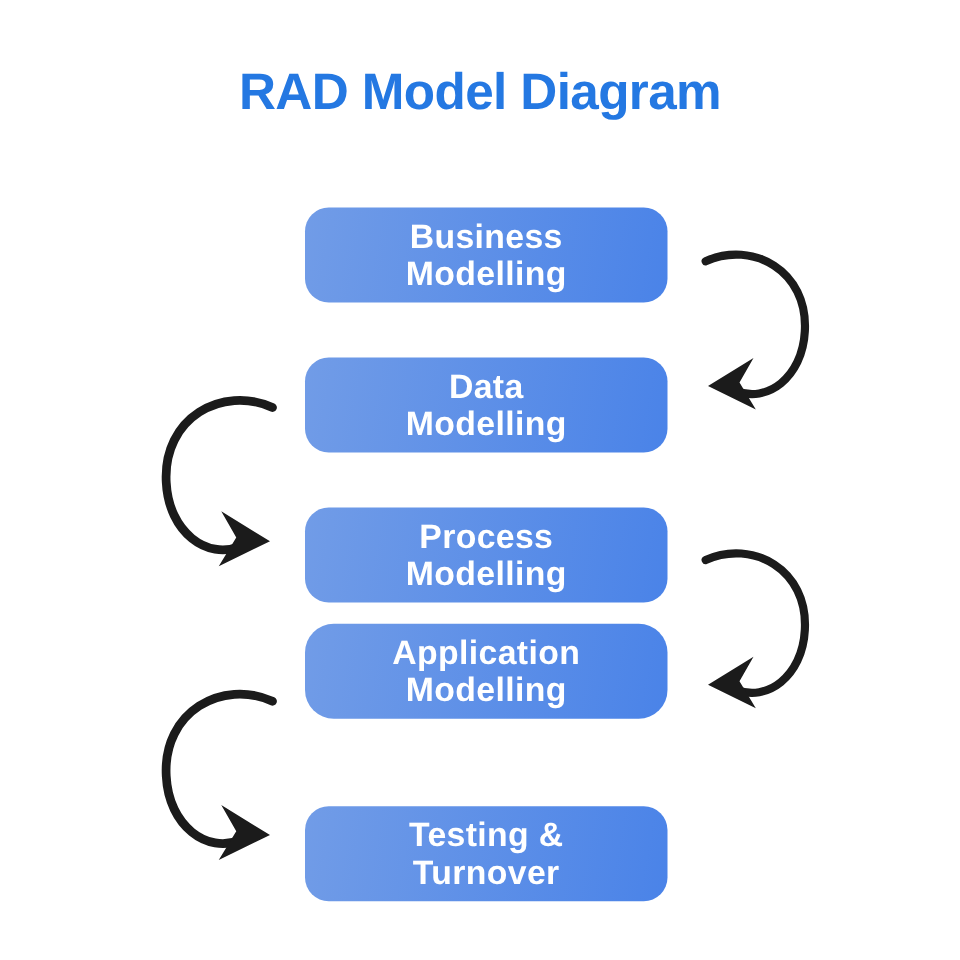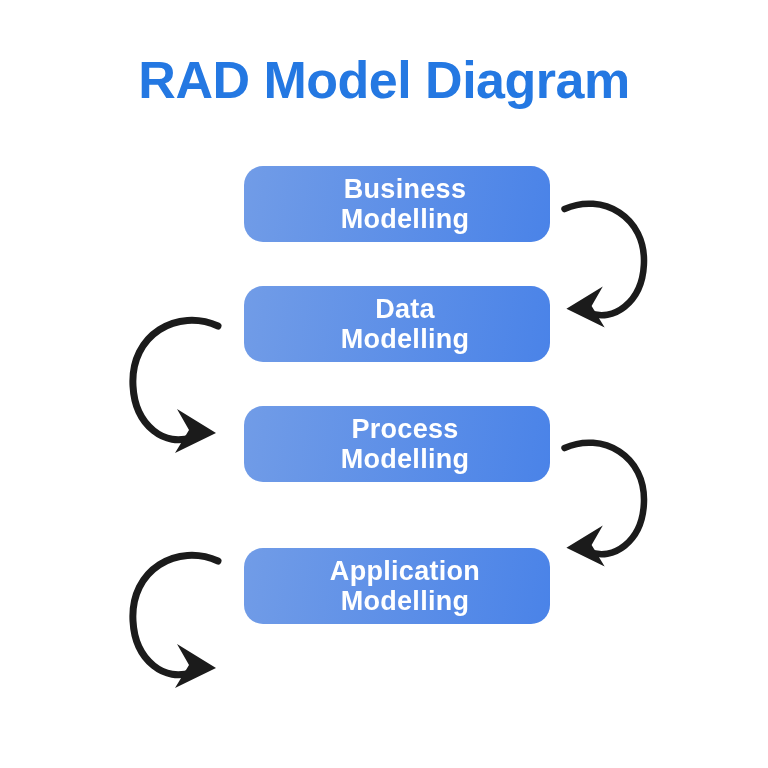--- a/index.html
+++ b/index.html
@@ -14,21 +14,21 @@
     height: 768px;
     background: #ffffff;
     overflow: hidden;
   }
   .title {
     position: absolute;
     top: 50px;
     left: 0;
     width: 768px;
     text-align: center;
-    font-size: 52px;
+    font-size: 41px;
     font-weight: bold;
     letter-spacing: -0.5px;
     color: #2478e2;
   }
   .step-box {
     position: absolute;
     left: 244px;
     width: 290px;
     height: 76px;
     border-radius: 19px;
@@ -36,26 +36,25 @@
     display: flex;
     flex-direction: column;
     align-items: center;
     justify-content: center;
     color: #ffffff;
     font-size: 27px;
     font-weight: bold;
     line-height: 1.13;
     letter-spacing: 0.3px;
     text-align: center;
-    padding-left: 16px;
   }
   .step-1 { top: 166px; }
   .step-2 { top: 286px; }
   .step-3 { top: 406px; text-align: right; }
-  .step-4 { top: 548px; }
+  .step-4 { top: 499px; border-radius: 23px; }
   .step-5 { top: 645px; }
 
   .arrow {
     position: absolute;
     pointer-events: none;
   }
   .arrow-right-1 { left: 544px; top: 194px; width: 112px; height: 142px; }
   .arrow-left-1  { left: 120px; top: 316px; width: 120px; height: 140px; }
   .arrow-right-2 { left: 544px; top: 433px; width: 112px; height: 142px; }
   .arrow-left-2  { left: 120px; top: 551px; width: 120px; height: 140px; }
@@ -91,20 +90,24 @@
   <div class="step-box step-3">
     <span>Process</span>
     <span>Modelling</span>
   </div>
 
   <div class="step-box step-4">
     <span>Application</span>
     <span>Modelling</span>
   </div>
 
+  <div class="step-box step-5">
+    <span>Testing &amp;</span>
+    <span>Turnover</span>
+  </div>
 
   <svg class="arrow arrow-right-1" viewBox="0 0 120 140">
     <g transform="translate(120,0) scale(-1,1)">
       <path class="arc" d="M 98 10 C 58 -8, 10 18, 13 70 C 15 110, 46 132, 72 121"></path>
       <path class="head" d="M 57 93 L 96 117 L 55 137 L 69 114 Z"></path>
     </g>
   </svg>
 
   <svg class="arrow arrow-left-1" viewBox="0 0 120 140">
     <g>

